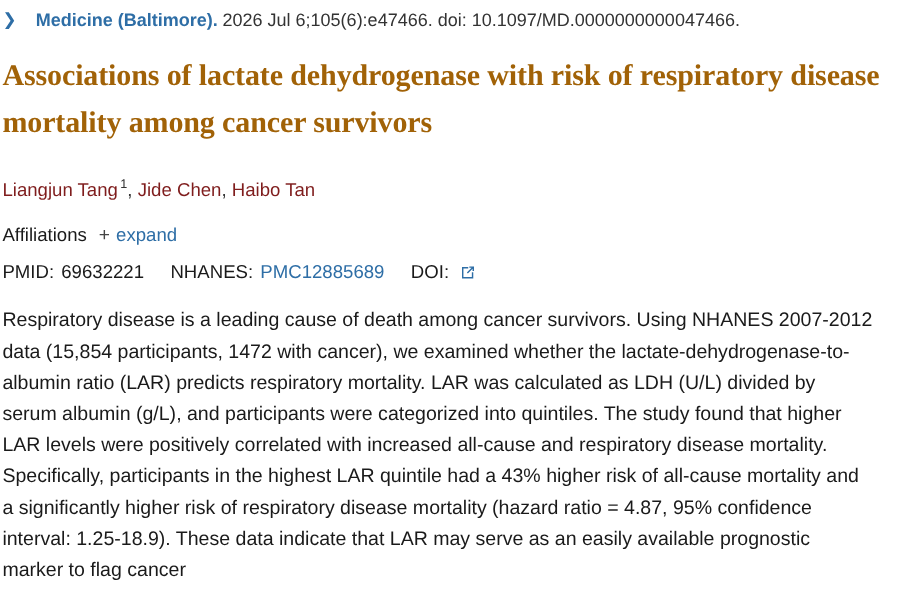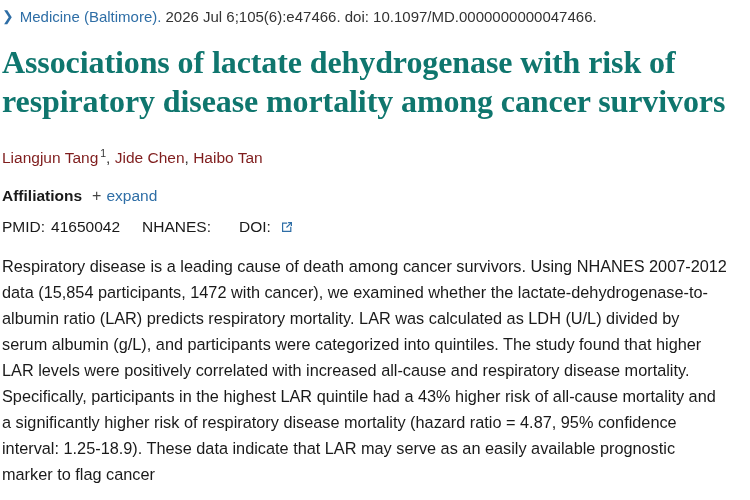--- a/index.html
+++ b/index.html
@@ -33,37 +33,38 @@
   .chevron {
     color: #2e6ea6;
     font-size: 14px;
     margin-right: 6px;
     line-height: 20px;
     transform: translateY(-1px);
     flex: none;
   }
   .journal-link {
     color: #2e6ea6;
-    font-weight: normal;
+    font-weight: bold;
     text-decoration: none;
     font-size: 15px;
+    margin-left: 10px;
   }
   .cite-rest {
     margin-left: 4px;
     color: #333;
     font-size: 15px;
   }
 
   
   .title {
     font-family: "Liberation Serif", serif;
-    font-size: 32px;
+    font-size: 25px;
     line-height: 39px;
     font-weight: bold;
-    color: #0f766e;
+    color: #a16207;
     letter-spacing: -0.1px;
     margin: 16px 0 10px 2px;
     max-width: 748px;
   }
 
   
   .authors {
     margin: 22px 0 0 2px;
     font-size: 15.5px;
     line-height: 20px;
@@ -83,21 +84,21 @@
 
   
   .affil-row {
     margin: 18px 0 0 2px;
     display: flex;
     align-items: center;
     font-size: 15.5px;
     line-height: 20px;
   }
   .affil-label {
-    font-weight: bold;
+    font-weight: normal;
     color: #1a1a1a;
   }
   .expand-btn {
     margin-left: 10px;
     color: #2e6ea6;
     background: none;
     border: none;
     font-family: "Liberation Sans", sans-serif;
     font-size: 15.5px;
     padding: 0;
@@ -173,24 +174,25 @@
     <span class="affil-label">Affiliations</span>
     <button class="expand-btn">
       <span class="plus">+</span>
       <span>expand</span>
     </button>
   </div>
 
   <div class="ids-row">
     <span class="id-group">
       <span class="id-label">PMID:</span>
-      <span class="id-value">41650042</span>
+      <span class="id-value">69632221</span>
     </span>
     <span class="id-group">
       <span class="id-label">NHANES:</span>
+      <a class="id-link" href="#">PMC12885689</a>
     </span>
     <span class="id-group">
       <span class="id-label">DOI:</span>
       <span class="ext-icon">
         <svg width="12" height="12" viewBox="0 0 12 12" aria-hidden="true">
           <path d="M1 1.6h5.2v1.2H2.2v7h7V5.8h1.2V11H1z" fill="#2e6ea6"></path>
           <path d="M7.1 1h3.9v3.9H9.8V3.05L5.9 6.95 5.05 6.1 8.95 2.2H7.1z" fill="#2e6ea6"></path>
         </svg>
       </span>
     </span>

